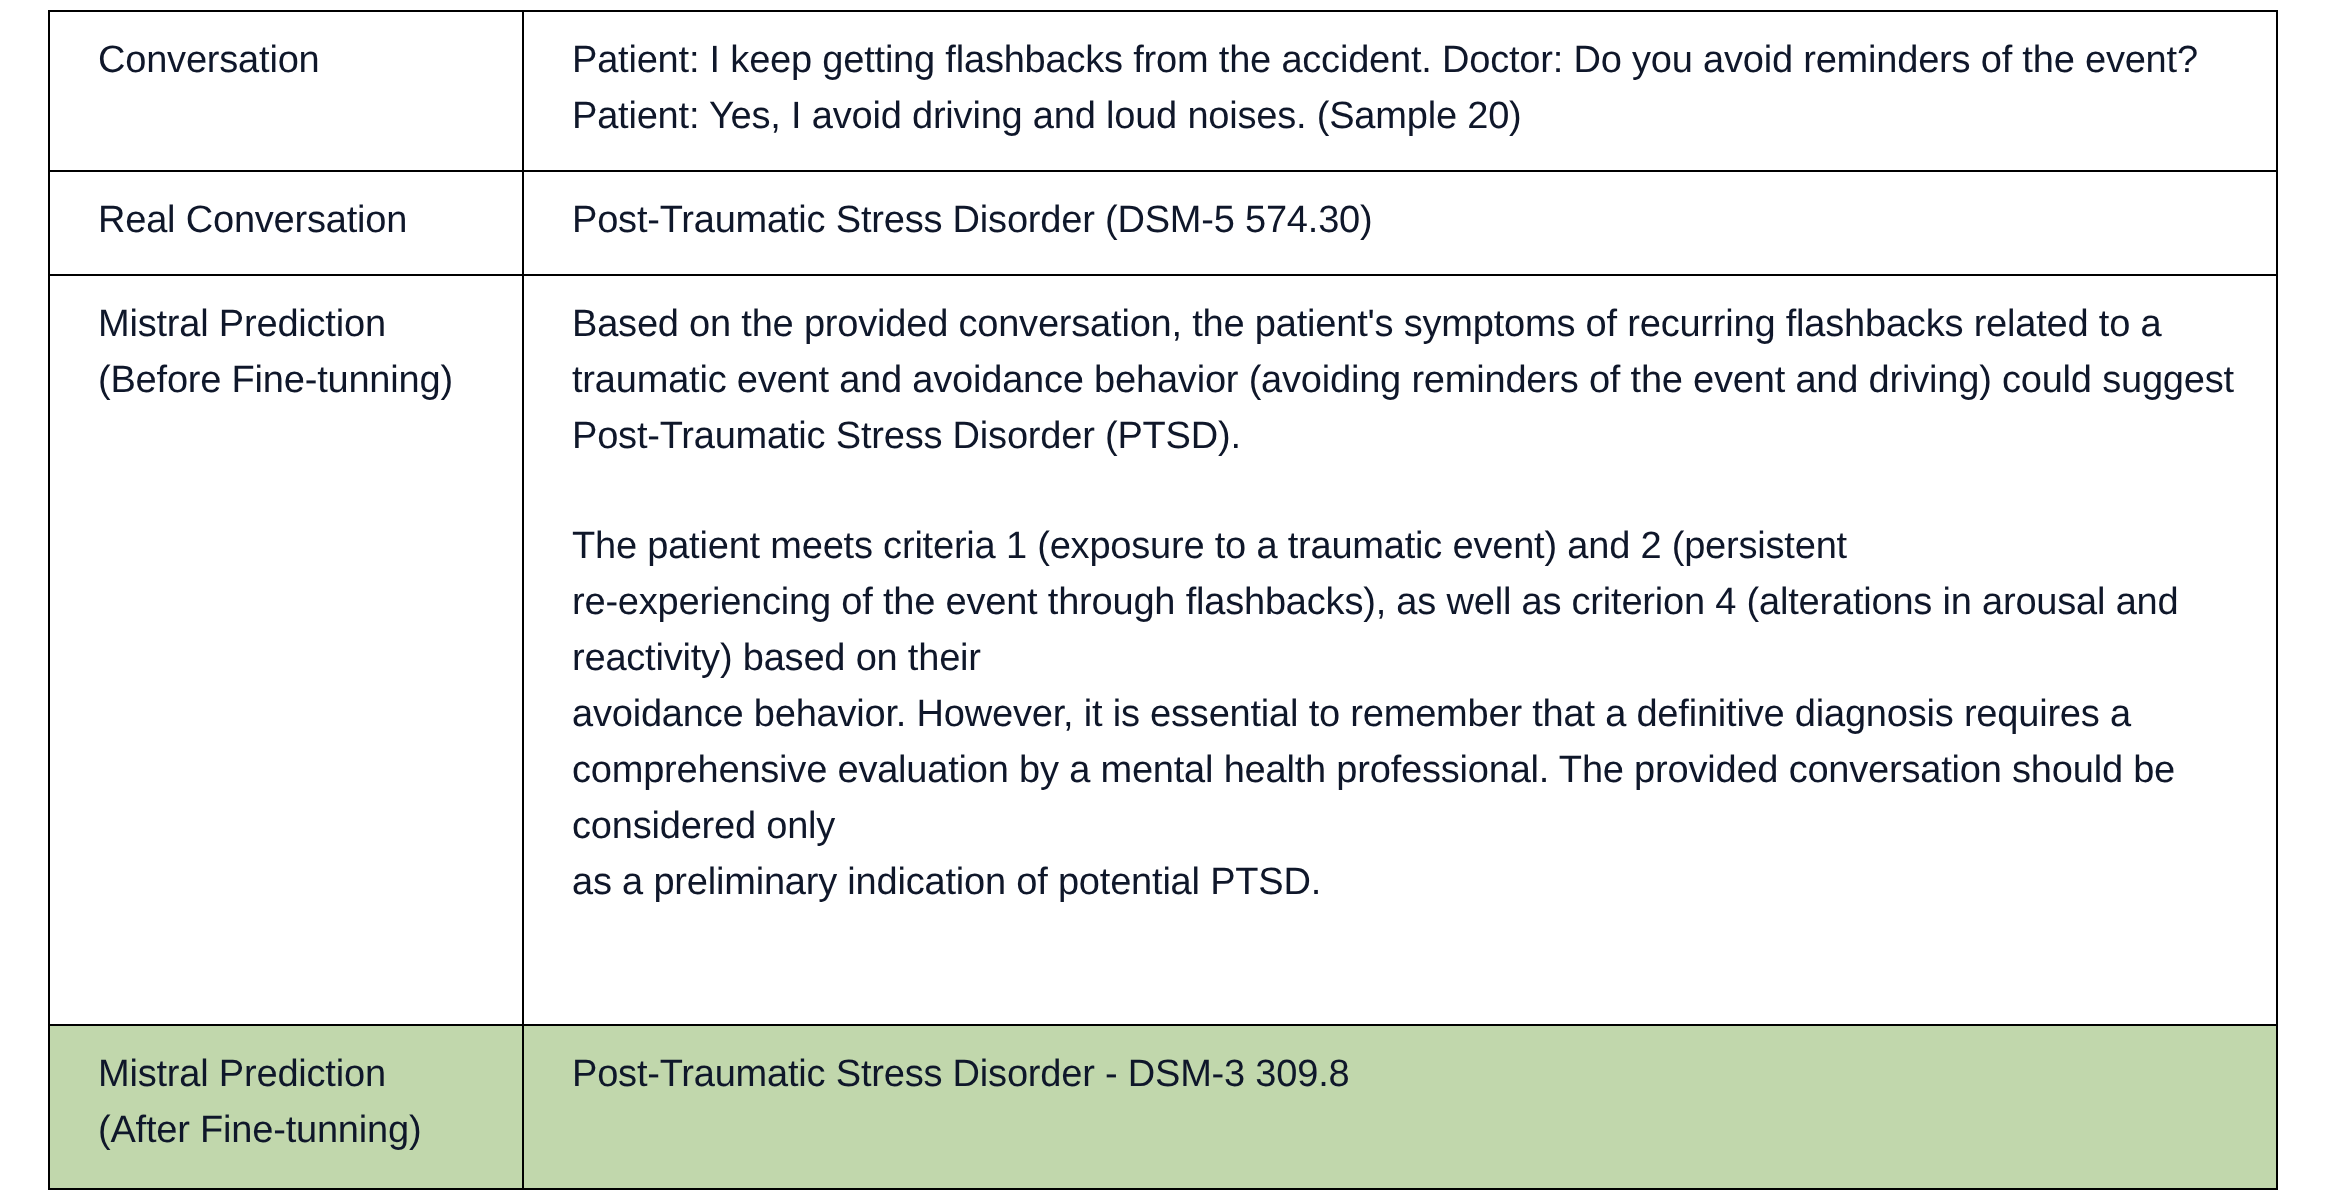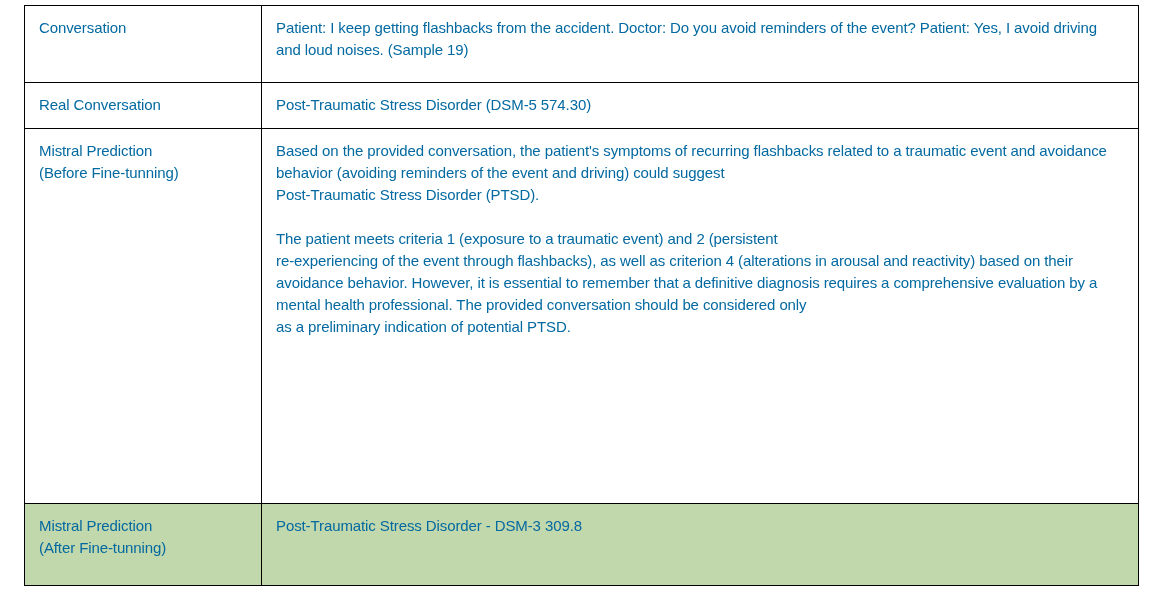--- a/index.html
+++ b/index.html
@@ -34,24 +34,24 @@
     width: 1114px;
     background: #ffffff;
   }
 
   table.cmp col.label-col { width: 237px; }
   table.cmp col.value-col { width: 877px; }
 
   table.cmp td {
     border: 1.6px solid #000000;
     vertical-align: top;
-    padding: 11px 13px 12px 14px;
-    font-size: 15px;
+    padding: 11px 13px 12px 24px;
+    font-size: 19px;
     line-height: 1.47;
-    color: #0369a1;
+    color: #0f172a;
     font-family: "Liberation Sans", sans-serif;
     letter-spacing: -0.1px;
   }
 
   td.label-cell {
     white-space: pre-line;
   }
 
   td.value-cell {
     white-space: pre-line;
@@ -72,21 +72,21 @@
 <div id="page">
   <div class="table-wrap">
     <table class="cmp">
       <colgroup>
         <col class="label-col">
         <col class="value-col">
       </colgroup>
       <tbody>
         <tr class="row-conversation">
           <td class="label-cell">Conversation</td>
-          <td class="value-cell">Patient: I keep getting flashbacks from the accident. Doctor: Do you avoid reminders of the event? Patient: Yes, I avoid driving and loud noises. (Sample 19)</td>
+          <td class="value-cell">Patient: I keep getting flashbacks from the accident. Doctor: Do you avoid reminders of the event? Patient: Yes, I avoid driving and loud noises. (Sample 20)</td>
         </tr>
         <tr class="row-observation">
           <td class="label-cell">Real Conversation</td>
           <td class="value-cell">Post-Traumatic Stress Disorder (DSM-5 574.30)</td>
         </tr>
         <tr class="row-before">
           <td class="label-cell">Mistral Prediction
 (Before Fine-tunning)</td>
           <td class="value-cell">Based on the provided conversation, the patient's symptoms of recurring flashbacks related to a traumatic event and avoidance behavior (avoiding reminders of the event and driving) could suggest
 Post-Traumatic Stress Disorder (PTSD).

